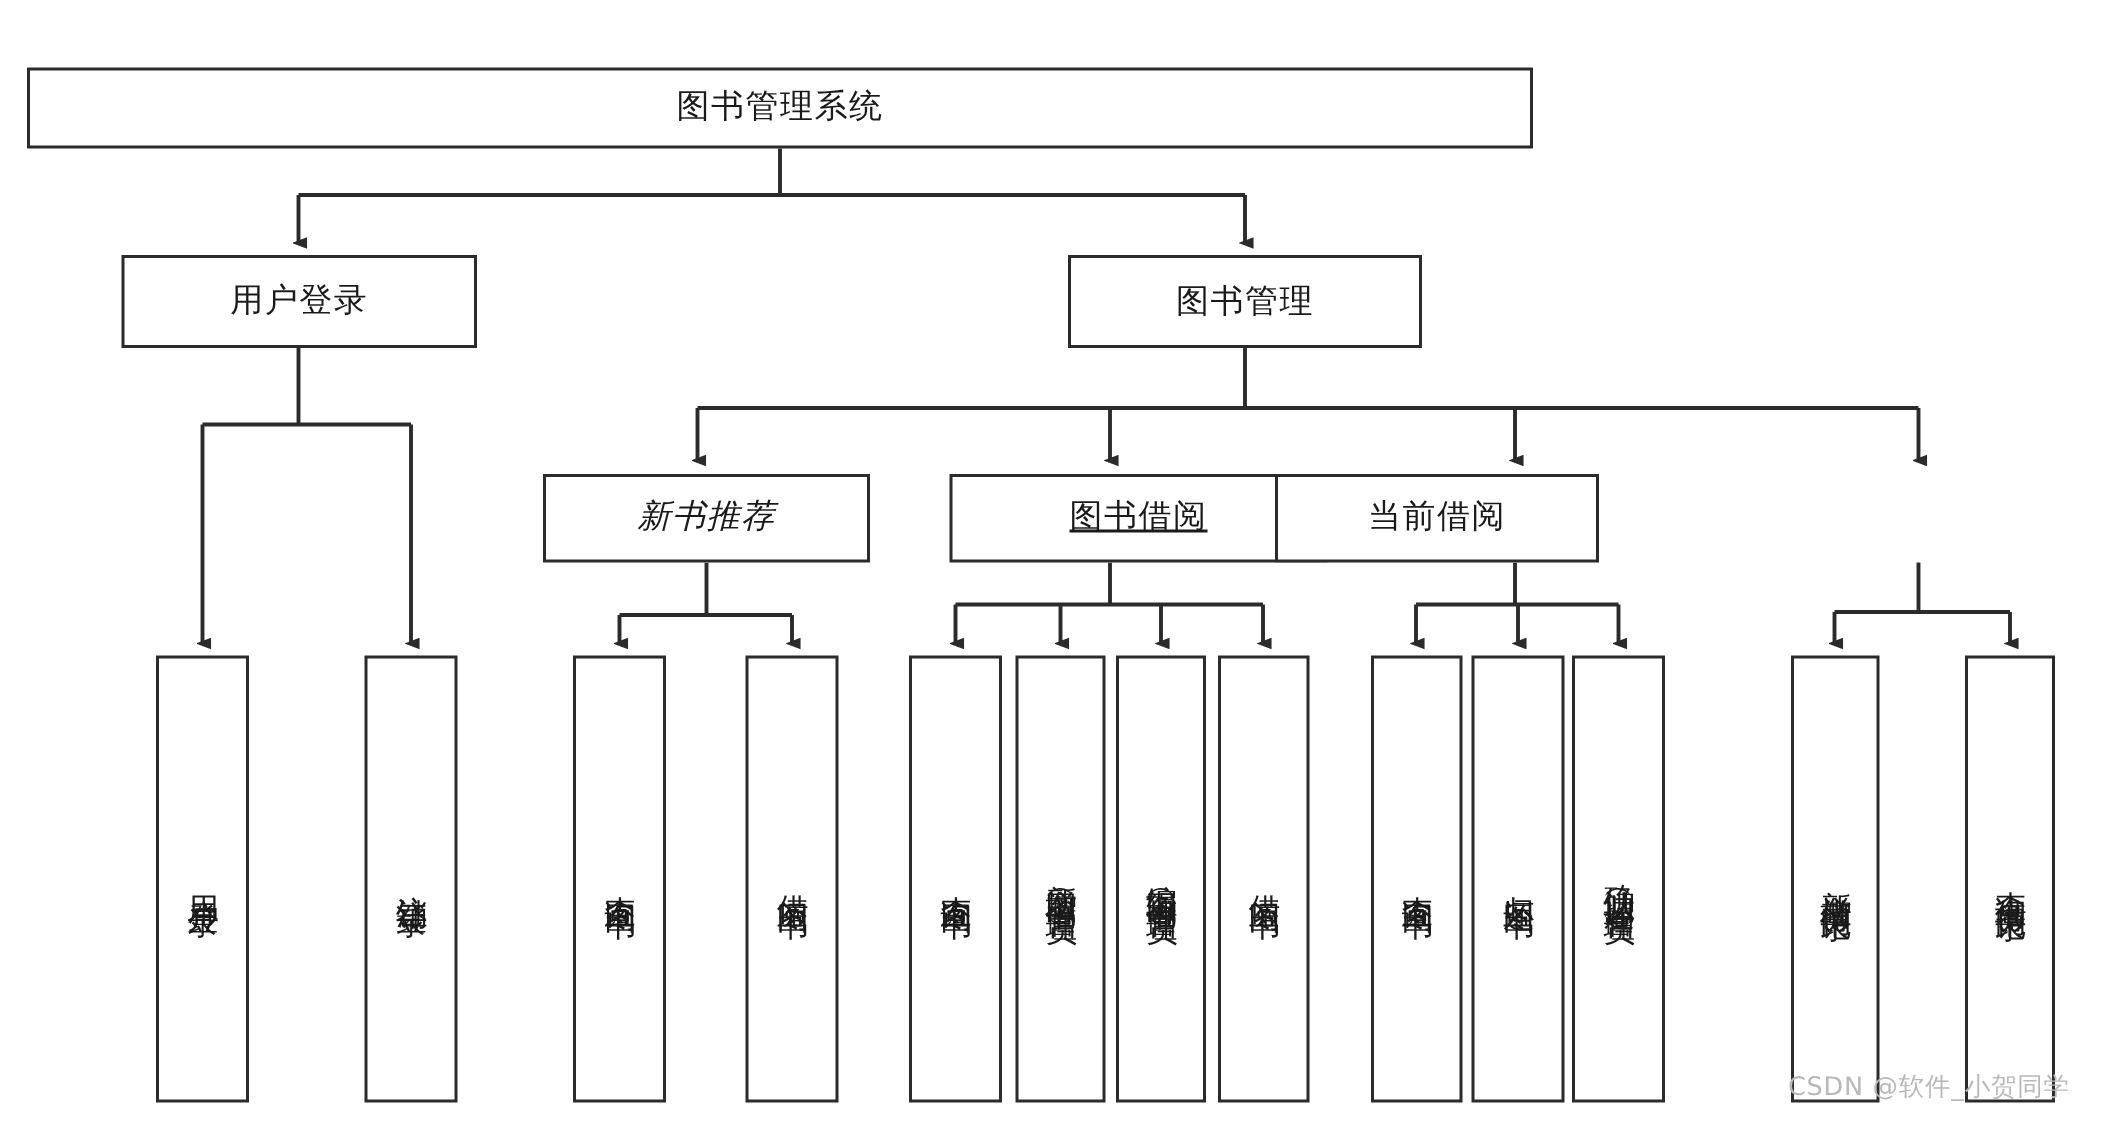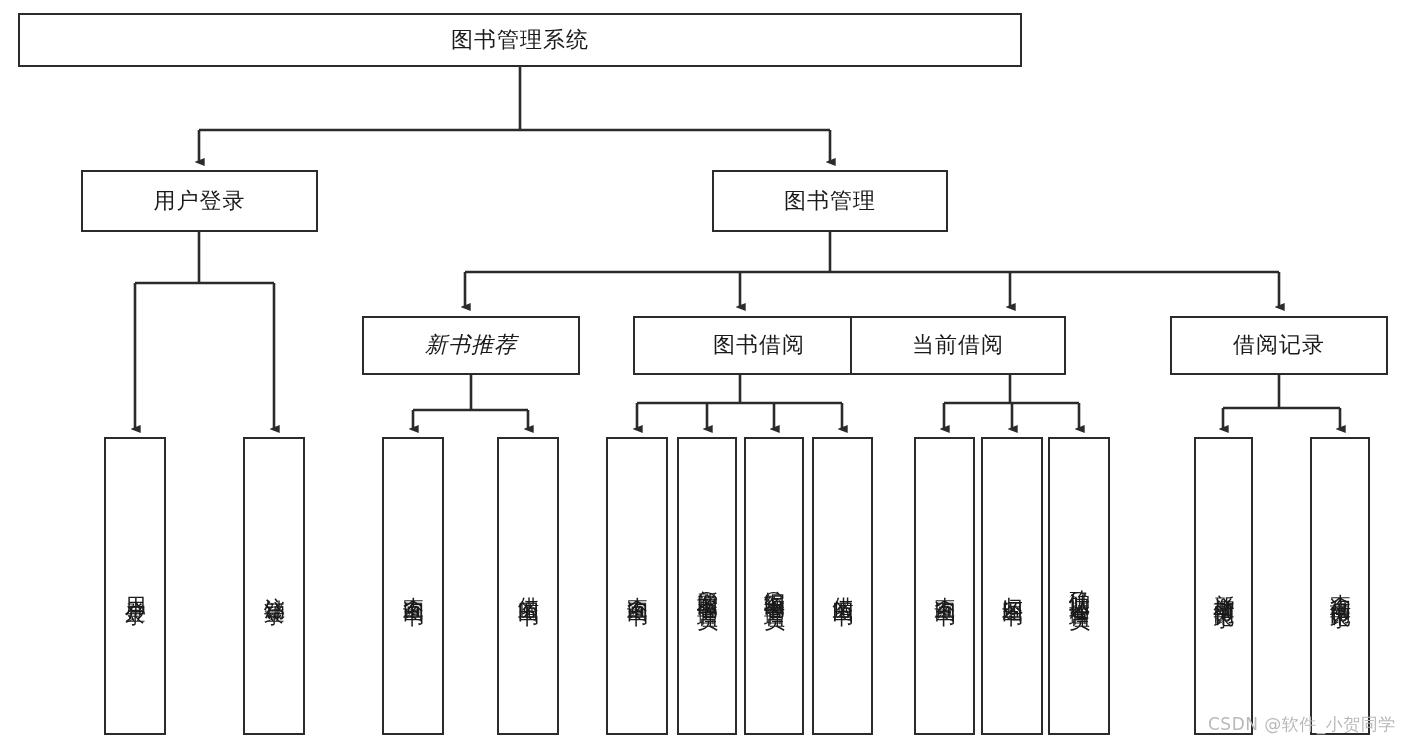--- a/index.html
+++ b/index.html
@@ -38,20 +38,21 @@
     color: #1a1a1a;
     z-index: 2;
   }
   .node.horiz {
     font-size: 22px;
     line-height: 1.2;
     letter-spacing: 1px;
   }
   .node.root {
     font-size: 22px;
+    margin-top: 32px;
   }
   .node.leaf {
     font-size: 21px;
     padding: 4px 0;
     align-items: center;
   }
   .vtext {
     writing-mode: vertical-rl;
     text-orientation: upright;
     -webkit-writing-mode: vertical-rl;
@@ -131,28 +132,25 @@
   <div class="node horiz" style="left:81px; top:170px; width:237px; height:62px;">
     <span>用户登录</span>
   </div>
   <div class="node horiz" style="left:712px; top:170px; width:236px; height:62px;font-family:Liberation Serif, serif;">
     <span>图书管理</span>
   </div>
 
   <div class="node horiz" style="left:362px; top:316px; width:218px; height:59px;font-style:italic;">
     <span>新书推荐</span>
   </div>
-  <div class="node horiz" style="left:633px; top:316px; width:252px; height:59px;">
+  <div class="node horiz" style="left:633px; top:316px; width:252px; height:59px;text-decoration:underline;">
     <span>图书借阅</span>
   </div>
   <div class="node horiz" style="left:850px; top:316px; width:216px; height:59px;">
     <span>当前借阅</span>
-  </div>
-  <div class="node horiz" style="left:1170px; top:316px; width:218px; height:59px;">
-    <span>借阅记录</span>
   </div>
 
   <div class="node leaf" style="left:104px; top:437px; width:62px; height:298px;">
     <span class="vtext">用户登录</span>
   </div>
   <div class="node leaf" style="left:243px; top:437px; width:62px; height:298px;">
     <span class="vtext">注销登录</span>
   </div>
 
   <div class="node leaf" style="left:382px; top:437px; width:62px; height:298px;">
@@ -185,15 +183,15 @@
     <span class="vtext">确认归还（管理员）</span>
   </div>
 
   <div class="node leaf" style="left:1194px; top:437px; width:59px; height:298px;">
     <span class="vtext">新增借阅记录</span>
   </div>
   <div class="node leaf" style="left:1310px; top:437px; width:60px; height:298px;">
     <span class="vtext">查询借阅记录</span>
   </div>
 
-  <div class="watermark" style="left:1192px; top:713px;margin-left:16px;">CSDN @软件_小贺同学</div>
+  <div class="watermark" style="left:1192px; top:713px;">CSDN @软件_小贺同学</div>
 
 </div>
 
 </body></html>

